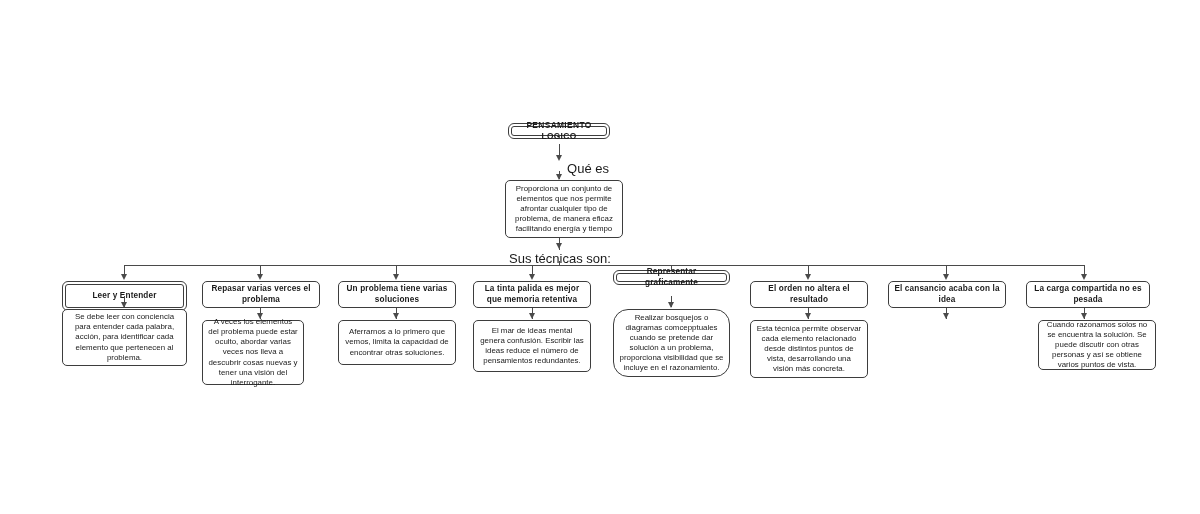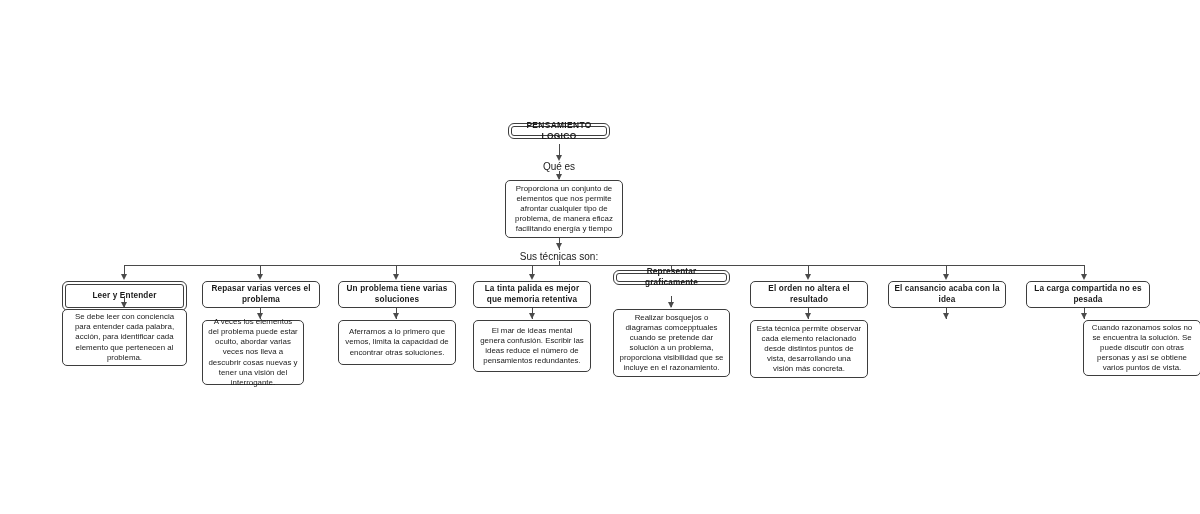--- a/index.html
+++ b/index.html
@@ -82,24 +82,24 @@
   .arrow {
     position: absolute;
     width: 0;
     height: 0;
     border-left: 3.5px solid transparent;
     border-right: 3.5px solid transparent;
     border-top: 6px solid #4a4a4a;
   }
   .edge-label {
     position: absolute;
-    font-size: 10px;
+    font-size: 13px;
     color: #1a1a1a;
     white-space: nowrap;
-    text-align: center;
+    text-align: right;
   }
 </style>
 </head>
 <body>
 
 <div id="canvas">
 
   <div class="node framed" style="left:508px; top:123px; width:102px; height:16px;">
     <div class="inner">
       <span class="root-text">PENSAMIENTO LOGICO</span>
@@ -187,21 +187,21 @@
     <span class="body-text">El mar de ideas mental genera confusión. Escribir las ideas reduce el número de pensamientos redundantes.</span>
   </div>
 
   <div class="node framed" style="left:613px; top:270px; width:117px; height:15px;">
     <div class="inner">
       <span class="title-text">Representar graficamente</span>
     </div>
   </div>
   <div class="vline" style="left:671px; top:296px; height:11px;"></div>
   <div class="arrow" style="left:667.5px; top:302px;"></div>
-  <div class="node" style="left:613px; top:309px; width:117px; height:68px;">
+  <div class="node" style="left:613px; top:309px; width:117px; height:68px;border-radius:15px;">
     <span class="body-text">Realizar bosquejos o diagramas comcepptuales cuando se pretende dar solución a un problema, proporciona visibilidad que se incluye en el razonamiento.</span>
   </div>
 
   <div class="node" style="left:750px; top:281px; width:118px; height:27px;">
     <span class="title-text">El orden no altera el resultado</span>
   </div>
   <div class="vline" style="left:808px; top:308px; height:11px;"></div>
   <div class="arrow" style="left:804.5px; top:313px;"></div>
   <div class="node" style="left:750px; top:320px; width:118px; height:58px;">
     <span class="body-text">Esta técnica permite observar cada elemento relacionado desde distintos puntos de vista, desarrollando una visión más concreta.</span>
@@ -211,17 +211,17 @@
     <span class="title-text">El cansancio acaba con la idea</span>
   </div>
   <div class="vline" style="left:946px; top:308px; height:11px;"></div>
   <div class="arrow" style="left:942.5px; top:313px;"></div>
 
   <div class="node" style="left:1026px; top:281px; width:124px; height:27px;">
     <span class="title-text">La carga compartida no es pesada</span>
   </div>
   <div class="vline" style="left:1084px; top:308px; height:11px;"></div>
   <div class="arrow" style="left:1080.5px; top:313px;"></div>
-  <div class="node" style="left:1083px; top:320px; width:118px; height:56px;">
+  <div class="node" style="left:1038px; top:320px; width:118px; height:50px;">
     <span class="body-text">Cuando razonamos solos no se encuentra la solución. Se puede discutir con otras personas y así se obtiene varios puntos de vista.</span>
   </div>
 
 </div>
 
 </body></html>

